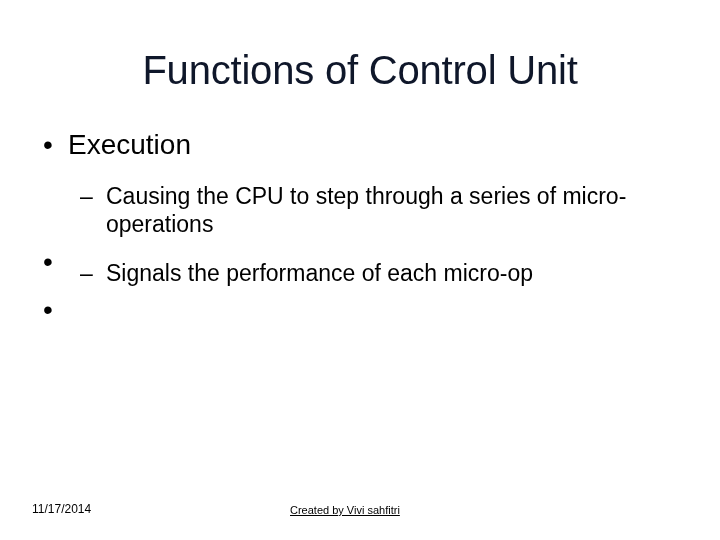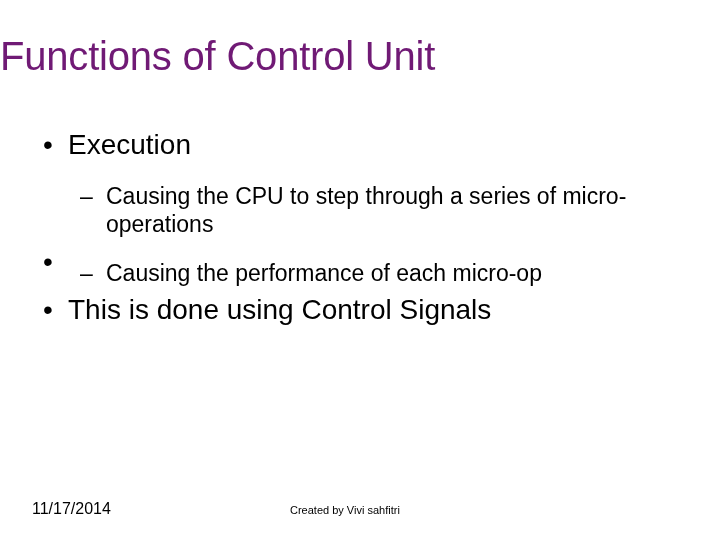--- a/index.html
+++ b/index.html
@@ -20,27 +20,28 @@
     width: 720px;
     height: 540px;
     background: #ffffff;
     box-sizing: border-box;
   }
 
   
   .slide-title {
     position: absolute;
     left: 0;
-    top: 32px;
+    top: 46px;
     width: 720px;
+    text-align: center;
     font-size: 40px;
     line-height: 48px;
     font-weight: 400;
     letter-spacing: -0.2px;
-    color: #701a75;
+    color: #0f172a;
     white-space: nowrap;
   }
 
   
   .body-list {
     position: absolute;
     left: 36px;
     top: 128px;
     width: 648px;
   }
@@ -90,31 +91,32 @@
     position: absolute;
     left: 0;
     bottom: 0;
     width: 720px;
     height: 48px;
   }
   .footer-date {
     position: absolute;
     left: 32px;
     top: 10px;
-    font-size: 16px;
+    font-size: 12px;
     line-height: 14px;
     color: #000000;
   }
   .footer-credit {
     position: absolute;
     left: 290px;
     top: 12px;
     font-size: 11px;
     line-height: 13px;
     color: #000000;
+    text-decoration: underline;
   }
 </style>
 </head>
 <body>
 
 <div class="slide">
 
   <div class="slide-title">Functions of Control Unit</div>
 
   <div class="body-list">
@@ -128,26 +130,25 @@
       <span class="marker">–</span>
       <span class="text">Causing the CPU to step through a series of micro-operations</span>
     </div>
 
     <div class="bullet-l1">
       <span class="marker">•</span>
     </div>
 
     <div class="bullet-l2 gap-after-sub2">
       <span class="marker">–</span>
-      <span class="text">Causing the performance of each micro-op</span>
+      <span class="text">Signals the performance of each micro-op</span>
     </div>
 
     <div class="bullet-l1">
       <span class="marker">•</span>
-      <span class="text">This is done using Control Signals</span>
     </div>
 
   </div>
 
   <div class="footer">
     <div class="footer-date">11/17/2014</div>
     <div class="footer-credit">Created by Vivi sahfitri</div>
   </div>
 
 </div>

